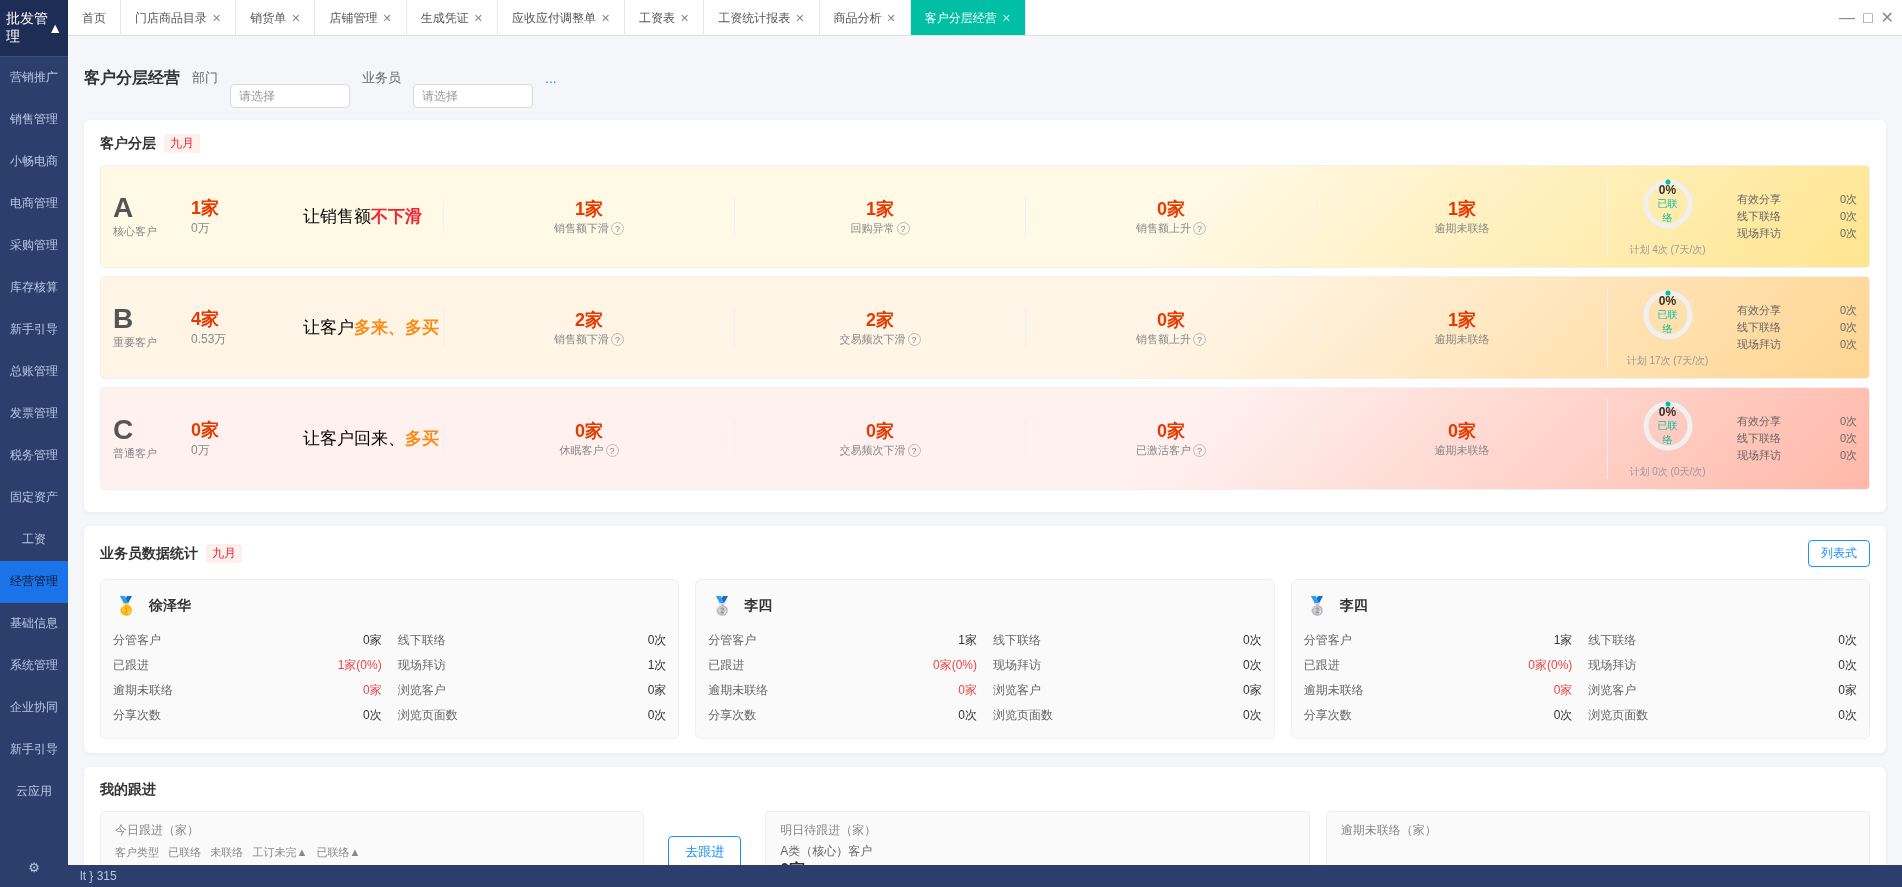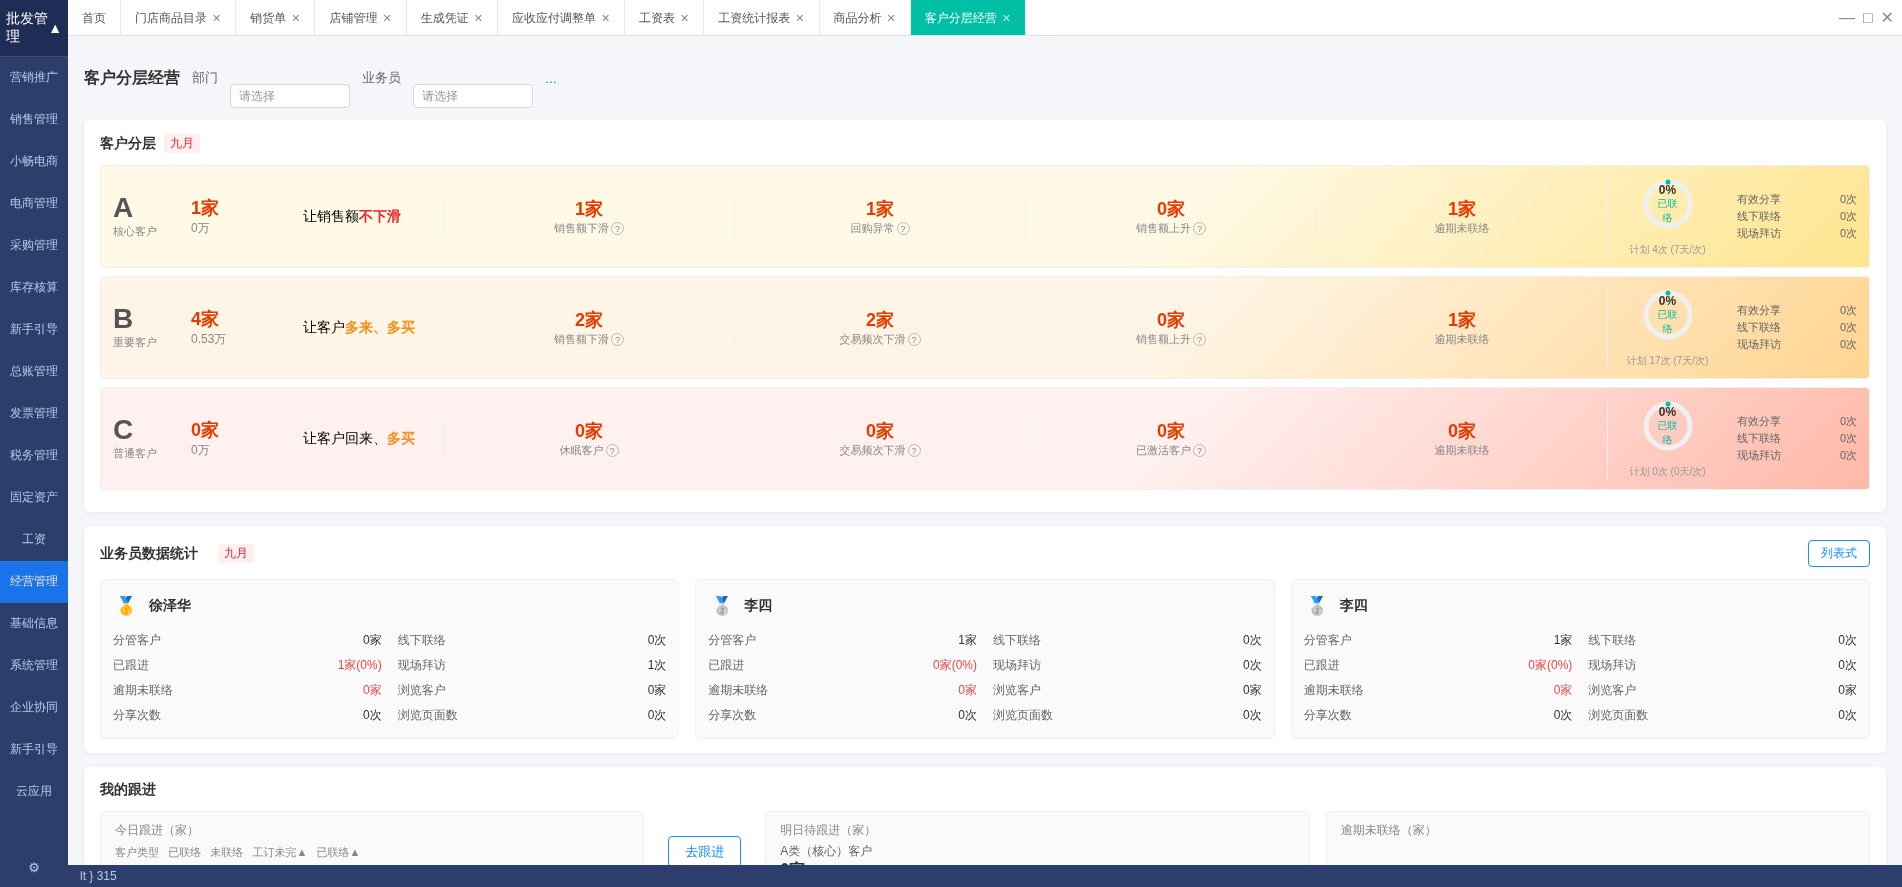--- a/index.html
+++ b/index.html
@@ -27,21 +27,21 @@
       border-bottom: 1px solid #3a4e7a;
     }
     .sidebar-item {
       padding: 12px 6px;
       text-align: center;
       font-size: 12px;
       color: #b8c8e8;
       cursor: pointer;
       border-bottom: 1px solid #3a4e7a22;
     }
-    .sidebar-item.active { background: #1a73e8; color: #e5e5e5; }
+    .sidebar-item.active { background: #1a73e8; color: #0f172a; }
     .sidebar-bottom {
       margin-top: auto;
       padding: 12px 6px;
       text-align: center;
       color: #b8c8e8;
       cursor: pointer;
     }
 
     
     .main {
@@ -188,21 +188,21 @@
       font-weight: bold;
       color: #e63a00;
     }
     .tier-amount {
       font-size: 12px;
       color: #888;
     }
     .tier-slogan {
       width: 150px;
       flex-shrink: 0;
-      font-size: 14px;
+      font-size: 17px;
       padding-left: 10px;
     }
     .tier-slogan .highlight-red { color: #f5222d; font-weight: bold; }
     .tier-slogan .highlight-orange { color: #fa8c16; font-weight: bold; }
 
     .tier-stats {
       flex: 1;
       display: flex;
       align-items: center;
       gap: 0;
@@ -620,21 +620,21 @@
                 <span>现场拜访</span>
                 <span>0次</span>
               </div>
             </div>
           </div>
         </div>
     </div>
 
     <div class="section-card">
       <div class="biz-stats-header">
-        <div style="display:flex;align-items:center;gap:20px;">
+        <div style="display:flex;align-items:center;gap:8px;">
           <span class="section-title">业务员数据统计</span>
           <span class="month-badge">九月</span>
         </div>
         <button class="list-btn">列表式</button>
       </div>
       <div class="staff-cards" id="staff-cards">
           <div class="staff-card">
             <div class="staff-name-row">
               <span class="staff-badge">🥇</span>
               <span class="staff-name">徐泽华</span>

